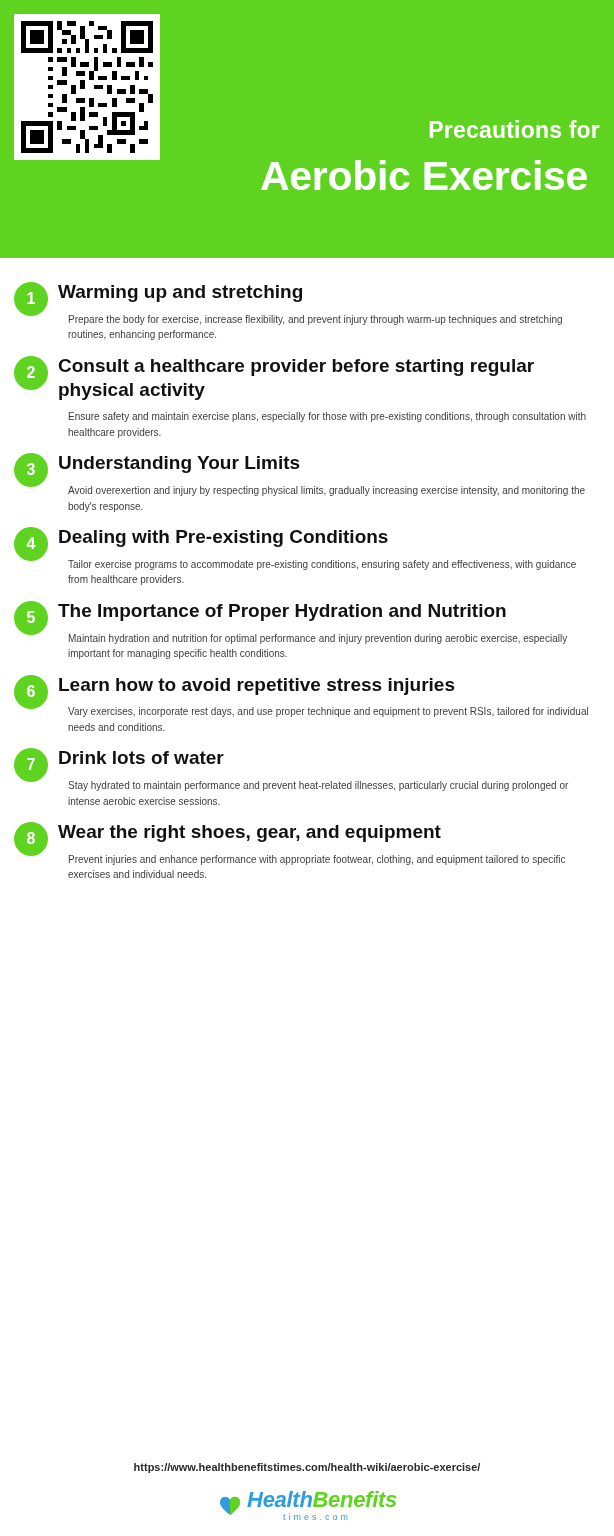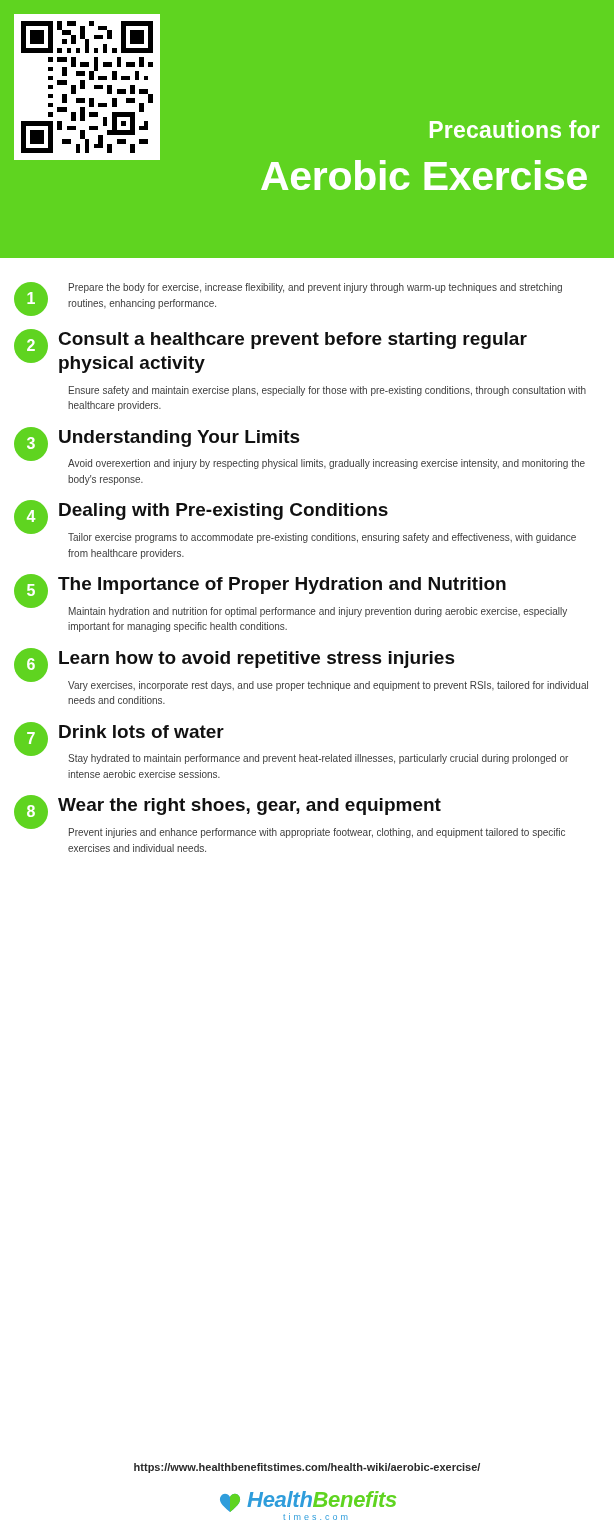--- a/index.html
+++ b/index.html
@@ -118,20 +118,21 @@
   }
   .source-url {
     font-size: 11px;
     font-weight: bold;
     color: #2b2b2b;
     margin: 4px 0 16px 0;
     text-align: center;
   }
   .brand {
     display: flex;
+    align-items: flex-end;
     justify-content: center;
     gap: 0px;
   }
   .brand-logo {
     display: inline-block;
     margin-right: 4px;
   }
   .brand-text-wrap {
     text-align: left;
     line-height: 1;
@@ -275,28 +276,29 @@
       <div class="pre-title">Precautions for</div>
       <div class="main-title">Aerobic Exercise</div>
     </div>
   </div>
 
   <div class="content">
 
     <div class="item">
       <div class="badge">1</div>
       <div class="item-body">
+        <h3 class="item-title">Warming up and stretching</h3>
         <p class="item-desc">Prepare the body for exercise, increase flexibility, and prevent injury through warm-up techniques and stretching routines, enhancing performance.</p>
       </div>
     </div>
 
     <div class="item">
       <div class="badge">2</div>
       <div class="item-body">
-        <h3 class="item-title">Consult a healthcare prevent before starting regular physical activity</h3>
+        <h3 class="item-title">Consult a healthcare provider before starting regular physical activity</h3>
         <p class="item-desc">Ensure safety and maintain exercise plans, especially for those with pre-existing conditions, through consultation with healthcare providers.</p>
       </div>
     </div>
 
     <div class="item">
       <div class="badge">3</div>
       <div class="item-body">
         <h3 class="item-title">Understanding Your Limits</h3>
         <p class="item-desc">Avoid overexertion and injury by respecting physical limits, gradually increasing exercise intensity, and monitoring the body's response.</p>
       </div>

